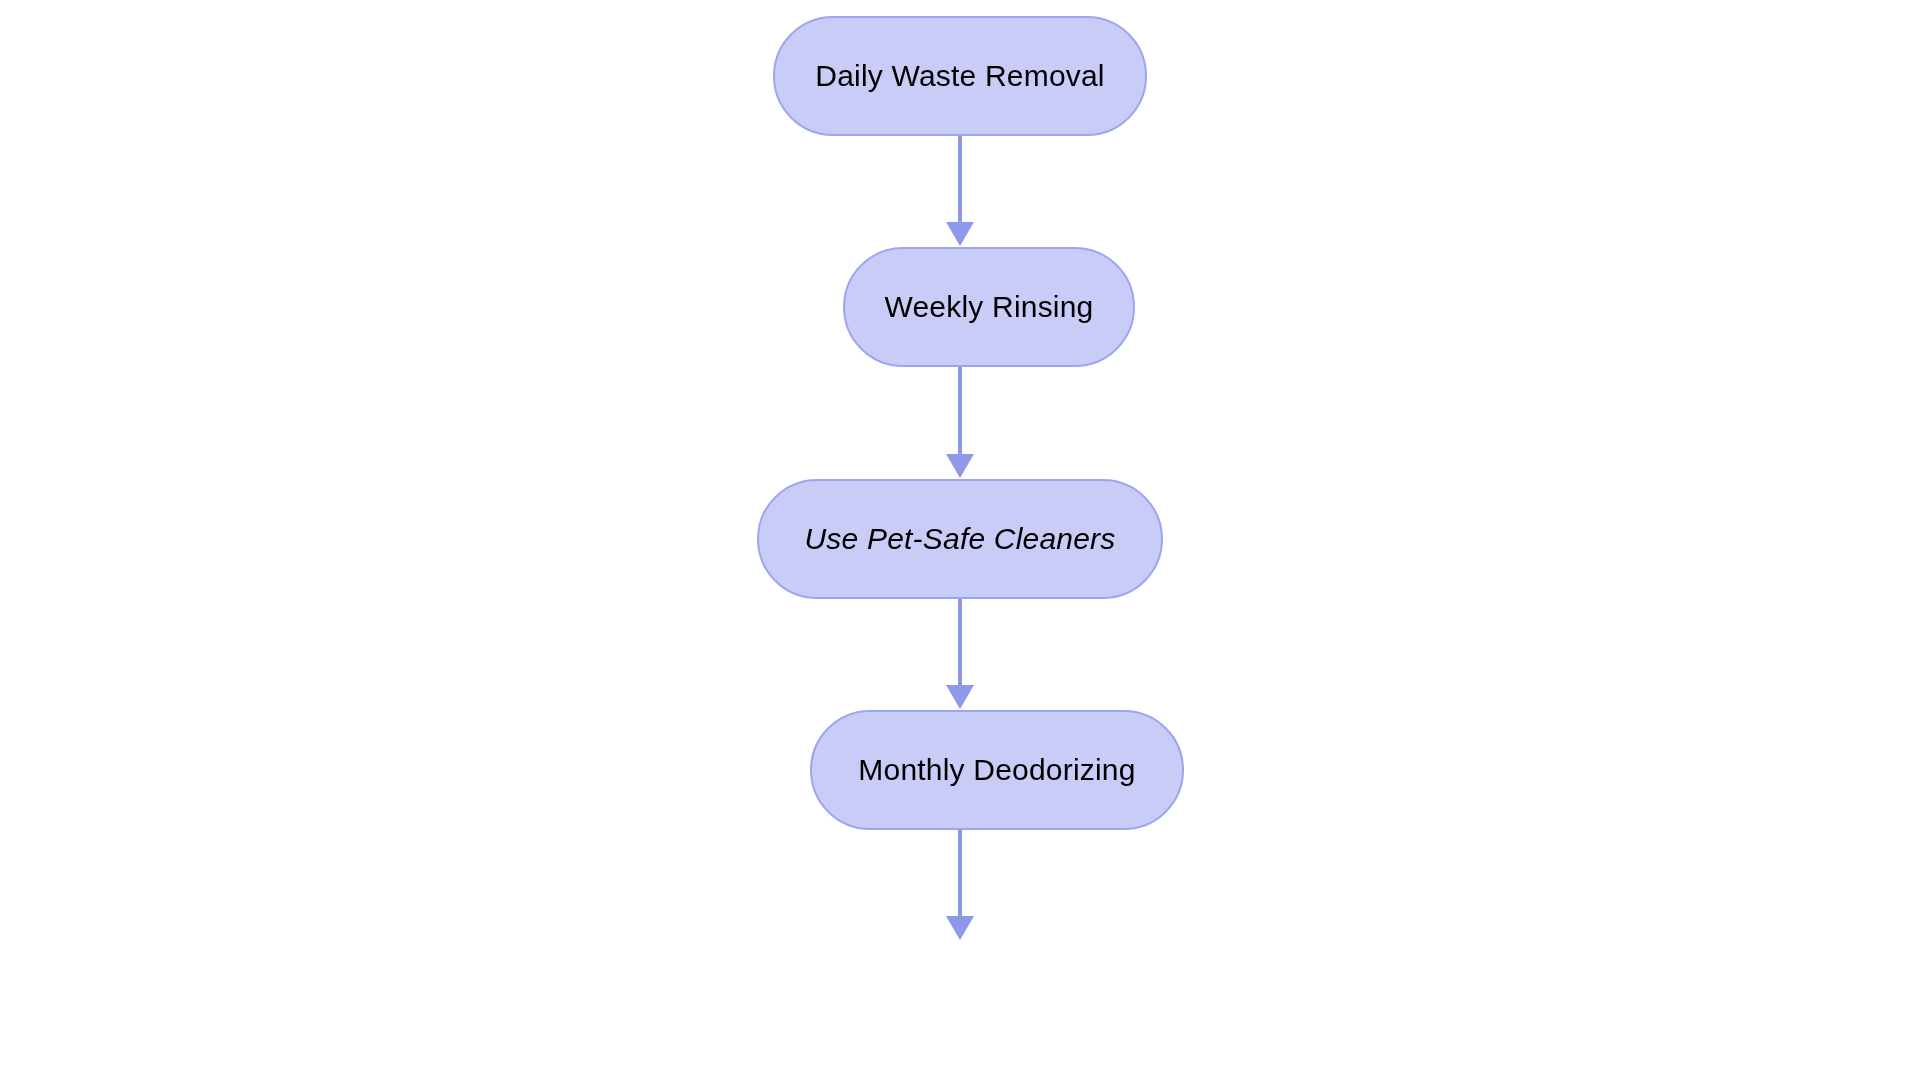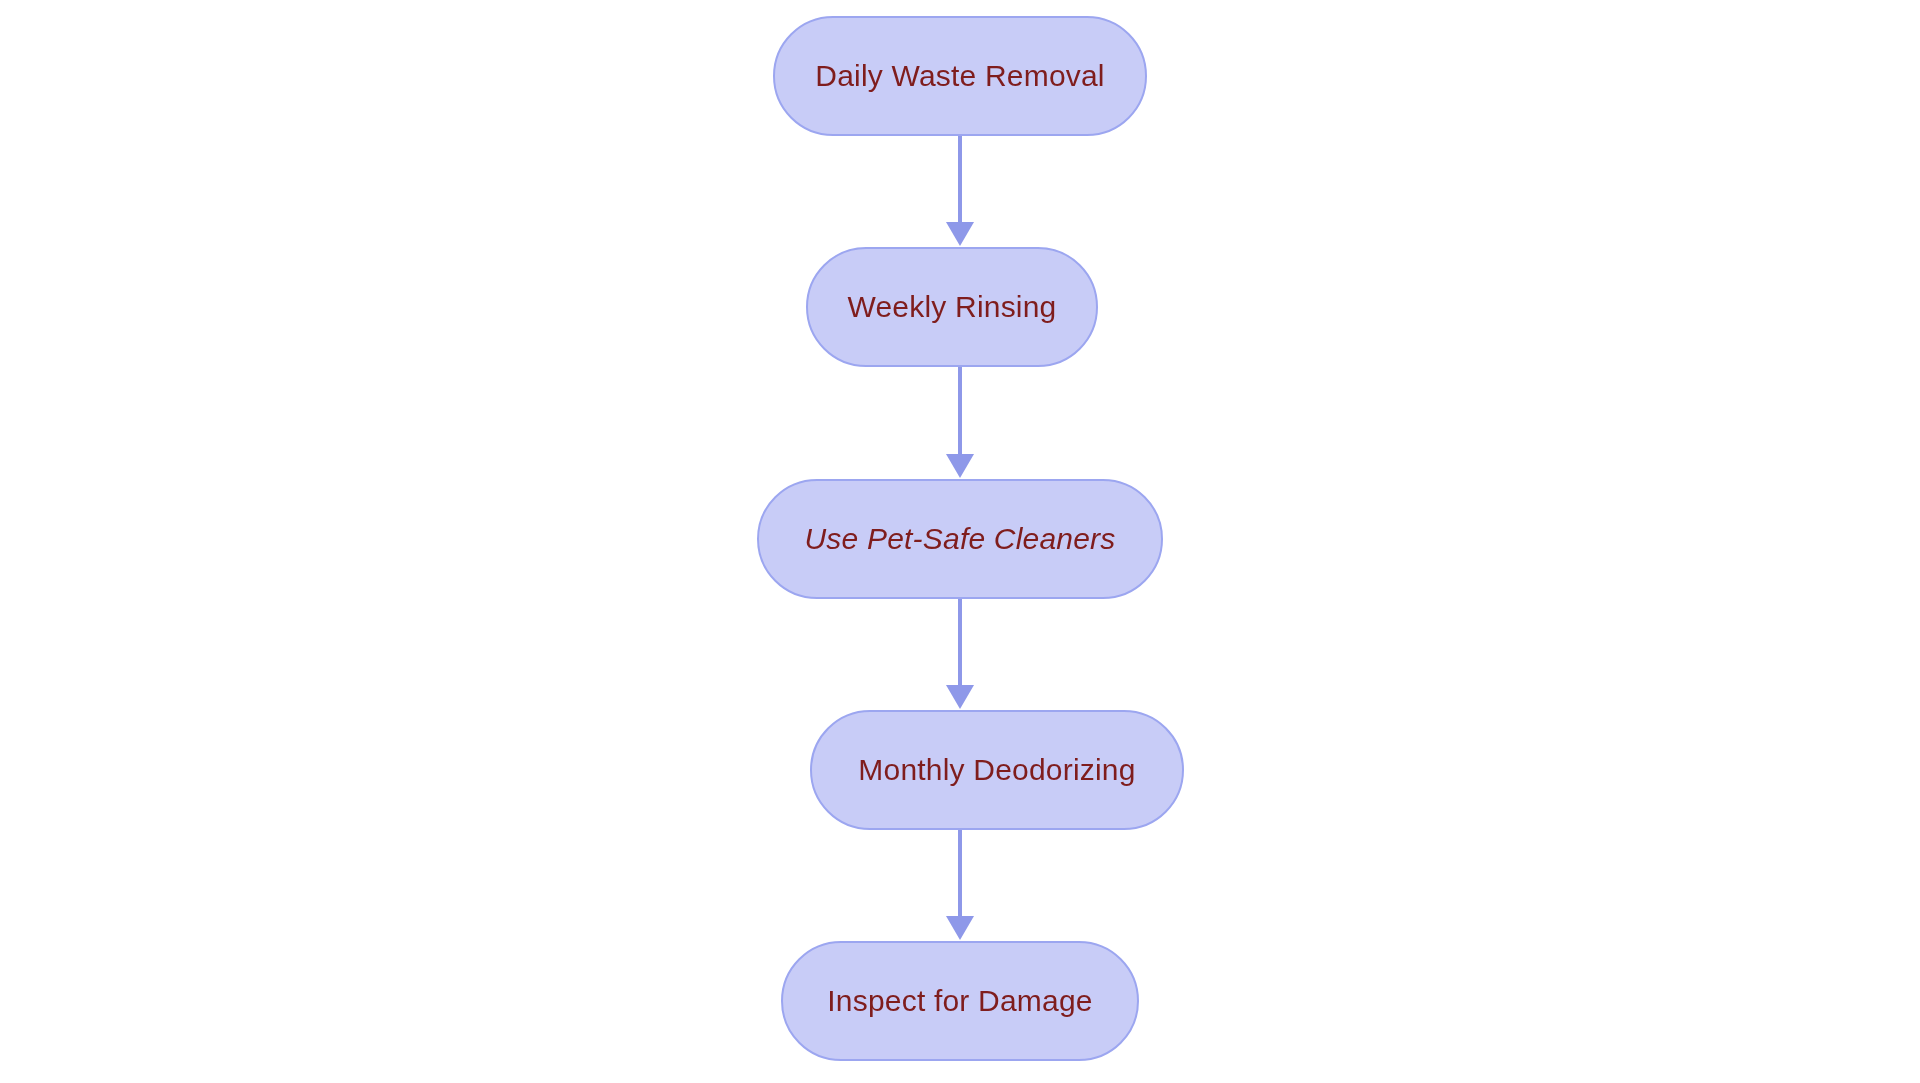--- a/index.html
+++ b/index.html
@@ -24,28 +24,28 @@
     height: 120px;
     border-radius: 60px;
     background: #c8ccf7;
     border: 2px solid #9ca6f0;
     display: flex;
     align-items: center;
     justify-content: center;
   }
 
   .node-label {
-    color: #7f1d1d;
+    color: #000000;
     font-size: 30px;
     letter-spacing: 0.2px;
     white-space: nowrap;
   }
 
   .node-1 { left: 773px; top: 16px;  width: 374px; }
-  .node-2 { left: 806px; top: 247px; width: 292px; }
+  .node-2 { left: 843px; top: 247px; width: 292px; }
   .node-3 { left: 757px; top: 479px; width: 406px; font-style: italic; }
   .node-4 { left: 810px; top: 710px; width: 374px; }
   .node-5 { left: 781px; top: 941px; width: 358px; }
 
   .arrow {
     position: absolute;
     left: 958px;
     width: 4px;
     background: #8e98e9;
   }
@@ -97,17 +97,14 @@
   </div>
 
   <div class="node node-4">
     <span class="node-label">Monthly Deodorizing</span>
   </div>
 
   <div class="arrow arrow-4">
     <span class="arrowhead"></span>
   </div>
 
-  <div class="node node-5">
-    <span class="node-label">Inspect for Damage</span>
-  </div>
 
 </div>
 
 </body></html>

